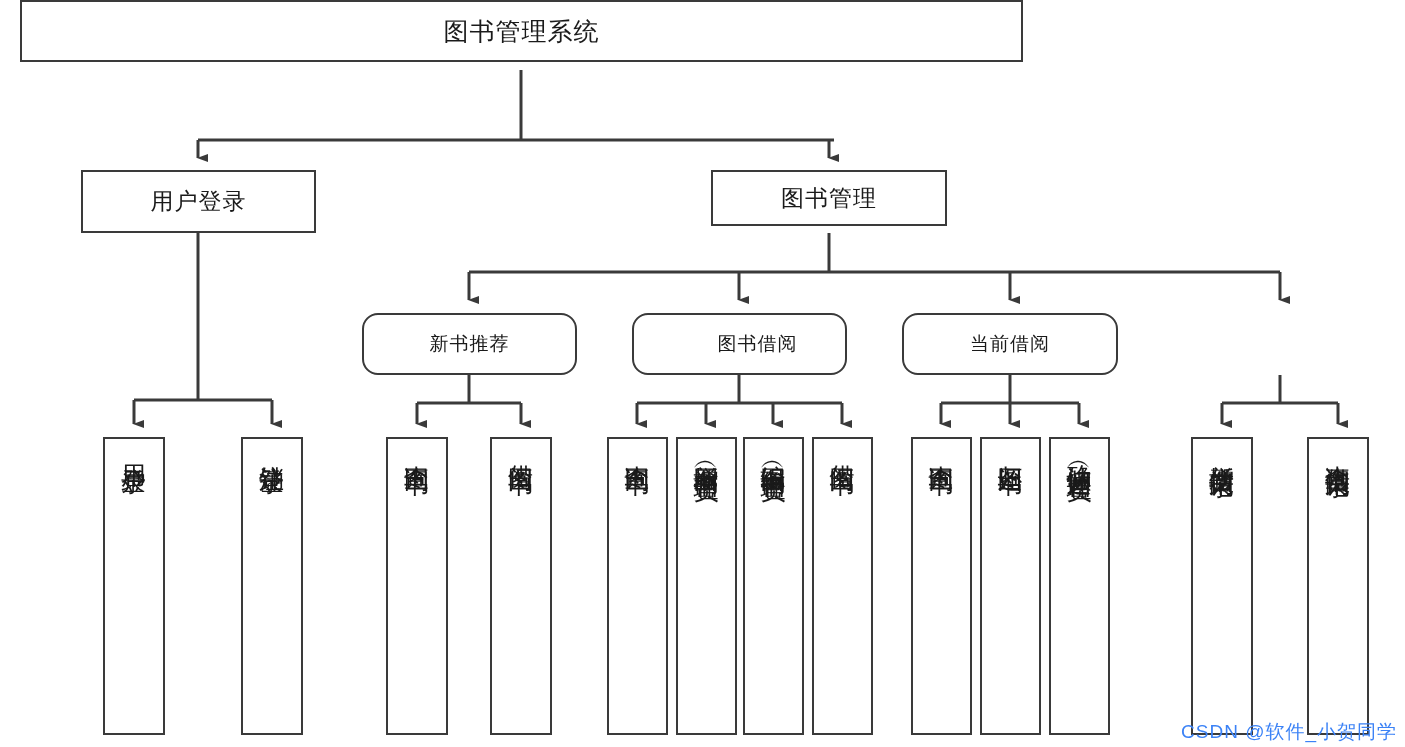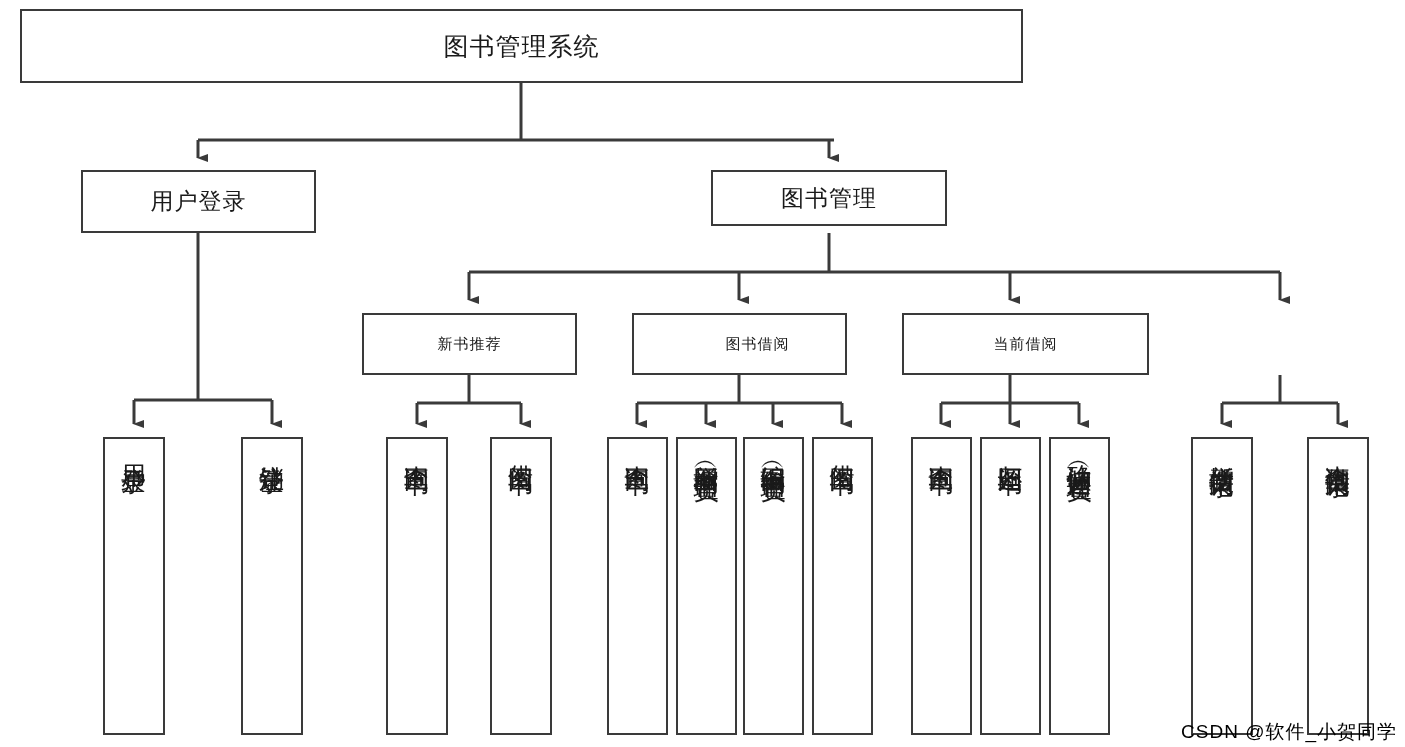--- a/index.html
+++ b/index.html
@@ -33,43 +33,44 @@
   }
   .node.root{
     font-size:25px;
     letter-spacing:1px;
   }
   .node.lvl2{
     font-size:23px;
     letter-spacing:1px;
   }
   .node.lvl3{
-    font-size:15px;
+    font-size:19px;
     letter-spacing:1px;
+    border-radius:16px;
   }
   .node.leaf{
     font-size:25px;
     align-items:flex-start;
     justify-content:center;
     padding-top:6px;
   }
   .vtext{
     writing-mode:vertical-rl;
     text-orientation:upright;
     line-height:1.12;
     letter-spacing:2px;
     white-space:nowrap;
     display:block;
   }
   .watermark{
     position:absolute;
     right:8px;
     bottom:2px;
     font-size:19px;
-    color:#000000;
+    color:#3b82f6;
     letter-spacing:1px;
     white-space:nowrap;
     user-select:none;
   }
 </style>
 </head>
 <body>
 
 <div id="canvas">
 
@@ -116,38 +117,38 @@
       <path d="M1010,403 L1010,424" marker-end="url(#arw)"></path>
       <path d="M1079,403 L1079,424" marker-end="url(#arw)"></path>
 
       <path d="M1280,375 L1280,403"></path>
       <path d="M1222,403 L1338,403"></path>
       <path d="M1222,403 L1222,424" marker-end="url(#arw)"></path>
       <path d="M1338,403 L1338,424" marker-end="url(#arw)"></path>
     </g>
   </svg>
 
-  <div class="node root" style="left:20px;top:9px;width:1003px;height:74px;">
+  <div class="node root" style="left:20px;top:0;width:1003px;height:62px;">
     <span>图书管理系统</span>
   </div>
 
   <div class="node lvl2" style="left:81px;top:170px;width:235px;height:63px;">
     <span>用户登录</span>
   </div>
   <div class="node lvl2" style="left:711px;top:170px;width:236px;height:56px;">
     <span>图书管理</span>
   </div>
 
   <div class="node lvl3" style="left:362px;top:313px;width:215px;height:62px;">
     <span>新书推荐</span>
   </div>
   <div class="node lvl3" style="left:632px;top:313px;width:215px;height:62px;padding-left:36px;">
     <span>图书借阅</span>
   </div>
-  <div class="node lvl3" style="left:902px;top:313px;width:247px;height:62px;">
+  <div class="node lvl3" style="left:902px;top:313px;width:216px;height:62px;">
     <span>当前借阅</span>
   </div>
 
   <div class="node leaf" style="left:103px;top:437px;width:62px;height:298px;">
     <span class="vtext">用户登录</span>
   </div>
   <div class="node leaf" style="left:241px;top:437px;width:62px;height:298px;">
     <span class="vtext">注销登录</span>
   </div>
 

